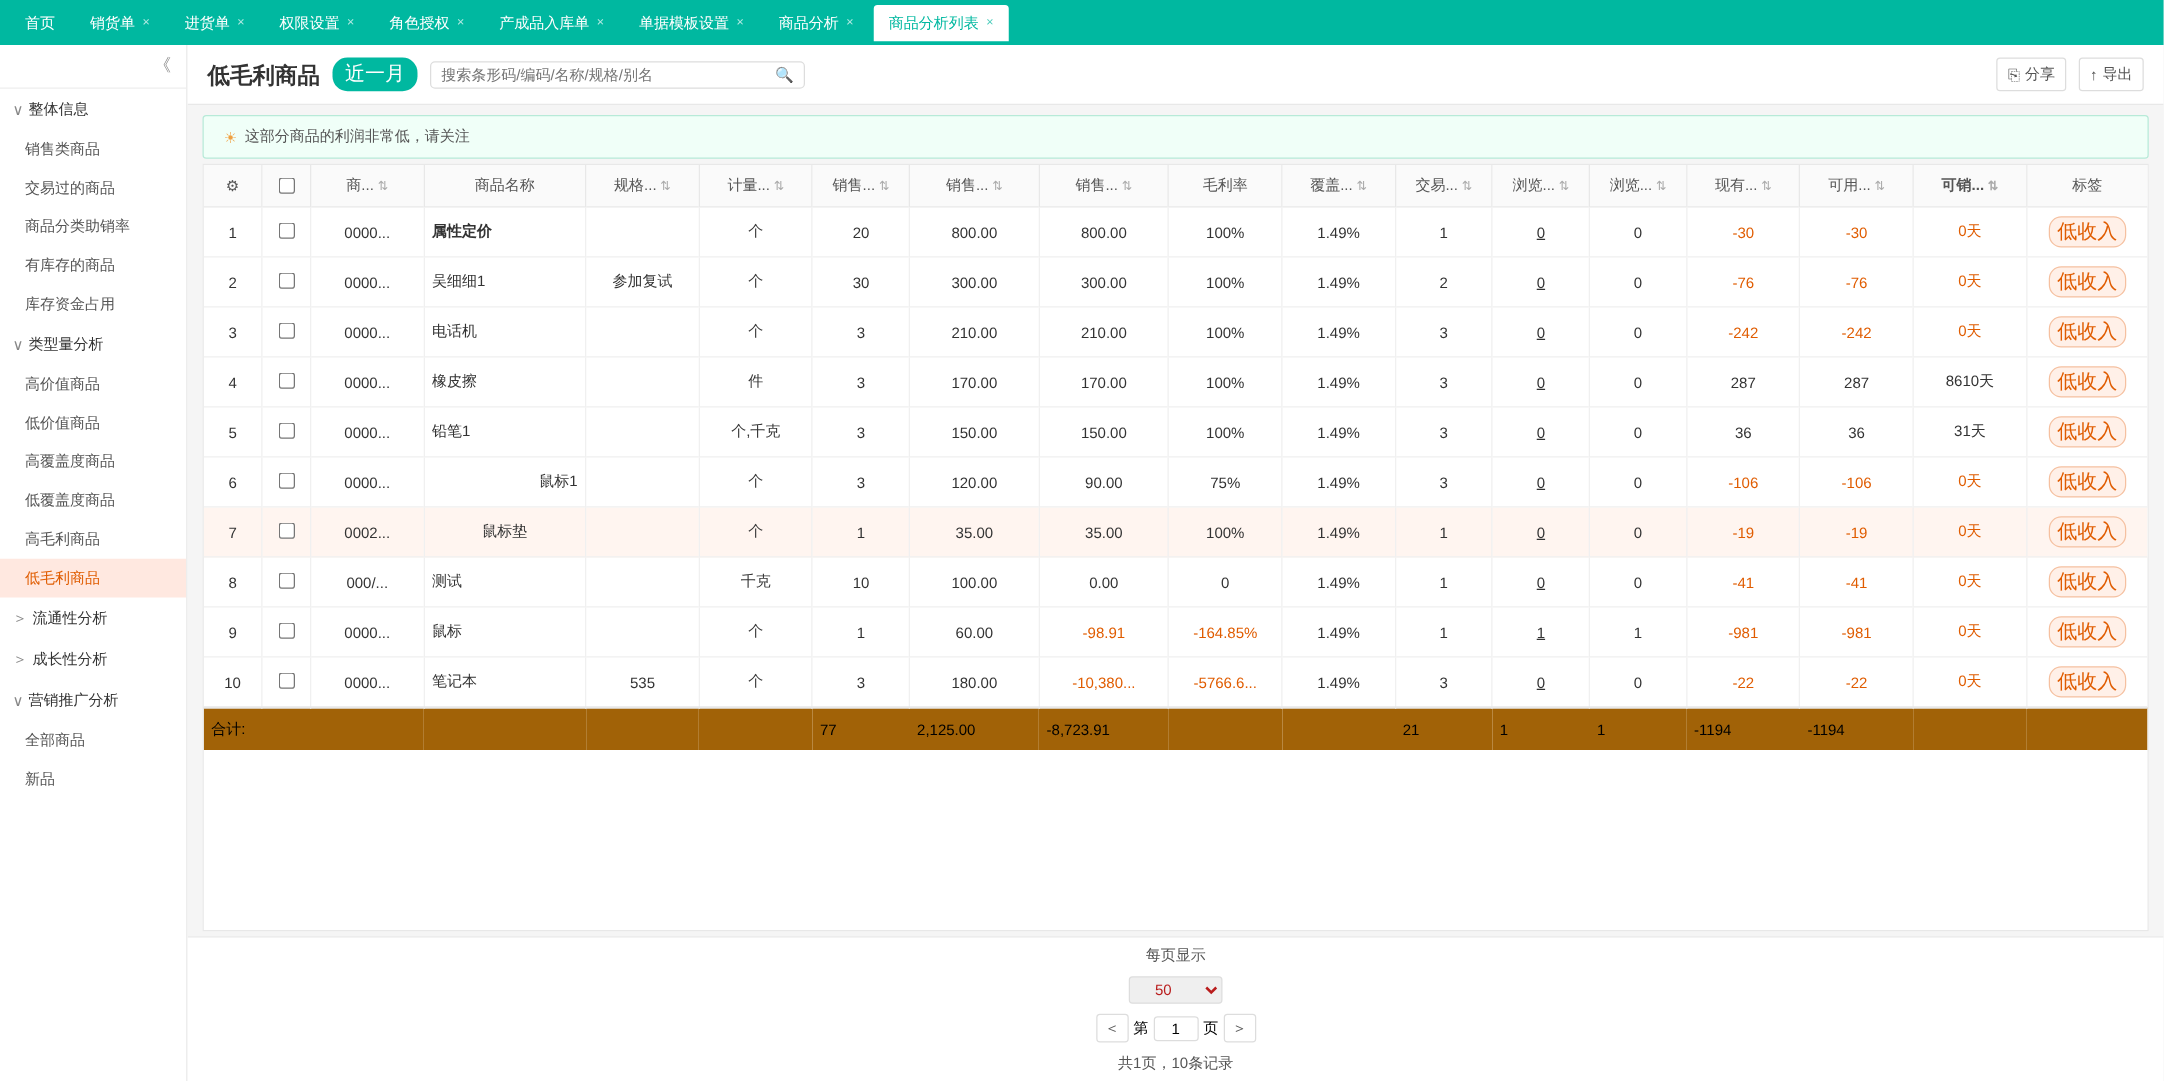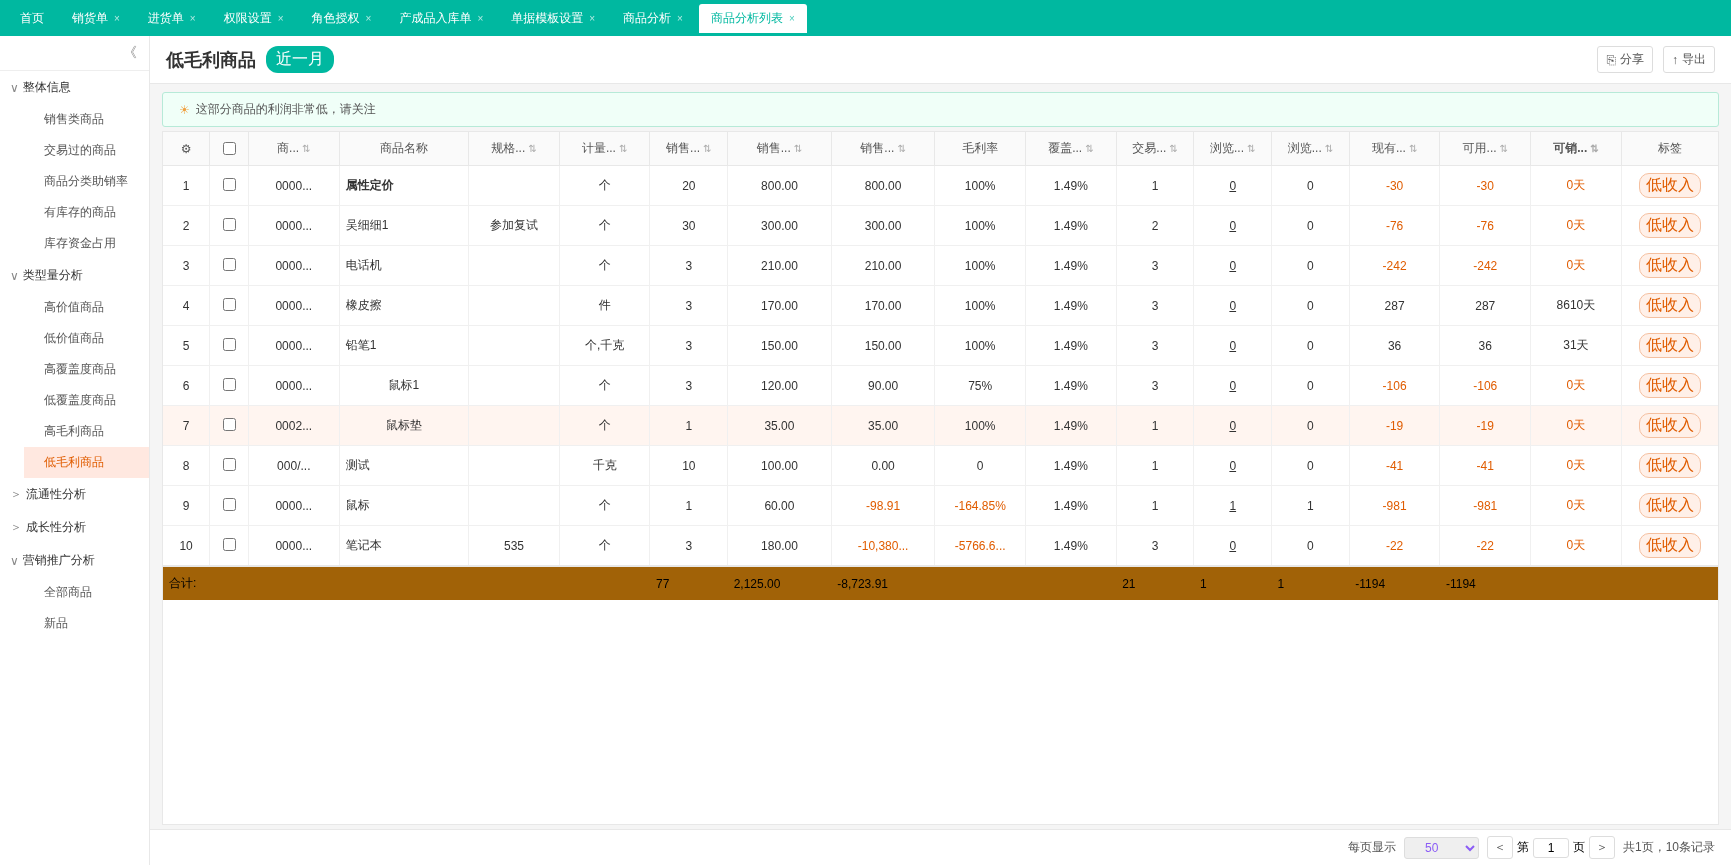--- a/index.html
+++ b/index.html
@@ -48,21 +48,20 @@
       color: #333;
       cursor: pointer;
       font-weight: 500;
     }
     .sidebar-group-header .arrow { margin-right: 4px; color: #888; }
     .sidebar-item {
       padding: 7px 10px 7px 20px;
       color: #555;
       cursor: pointer;
       white-space: nowrap;
-      margin-left: 24px;
     }
     .sidebar-item.active { background: #ffe8e0; color: #e05c00; }
 
     
     .content-area {
       flex: 1;
       display: flex;
       flex-direction: column;
       overflow: hidden;
       background: #f5f5f5;
@@ -203,27 +202,28 @@
 
     
     .bottom-bar {
       background: #fff;
       border-top: 1px solid #e8e8e8;
       padding: 6px 16px;
       display: flex;
       align-items: center;
       justify-content: flex-end;
       gap: 8px;
+      flex-direction: column;
     }
     .bottom-bar-label { color: #555; }
     .page-size-select {
       border: 1px solid #ddd;
       border-radius: 3px;
       padding: 2px 16px;
-      color: #8b5cf6;
+      color: #b91c1c;
     }
     .page-nav { display: flex; align-items: center; gap: 4px; }
     .page-nav-btn {
       padding: 2px 6px;
       border: 1px solid #ddd;
       border-radius: 3px;
       cursor: pointer;
       background: #fff;
       color: #555;
     }
@@ -326,20 +326,24 @@
     </div>
     <div class="sidebar-item">全部商品</div>
     <div class="sidebar-item">新品</div>
   </div>
 
   <div class="content-area">
 
     <div class="page-header">
       <span class="page-title">低毛利商品</span>
       <span class="date-filter-btn">近一月</span>
+      <div class="search-box">
+        <input type="text" placeholder="搜索条形码/编码/名称/规格/别名" style="">
+        <span style="color:#aaa; cursor:pointer;">🔍</span>
+      </div>
       <div class="header-actions">
         <div class="action-btn">
           <span>⎘</span>
           <span>分享</span>
         </div>
         <div class="action-btn">
           <span>↑</span>
           <span>导出</span>
         </div>
       </div>
@@ -556,21 +560,21 @@
       <td>0</td>
       <td>36</td>
       <td>36</td>
       <td>31天</td>
       <td><span class="tag-badge tag-low-income">低收入</span></td>
     </tr>
             <tr>
       <td>6</td>
       <td><input type="checkbox" style=""></td>
       <td>0000...</td>
-      <td style="text-align:center;">鼠标1</td>
+      <td style="text-align:right;">鼠标1</td>
       <td></td>
       <td>个</td>
       <td>3</td>
       <td>120.00</td>
       <td>90.00</td>
       <td>75%</td>
       <td>1.49%</td>
       <td>3</td>
       <td><span class="underline-text">0</span></td>
       <td>0</td>

